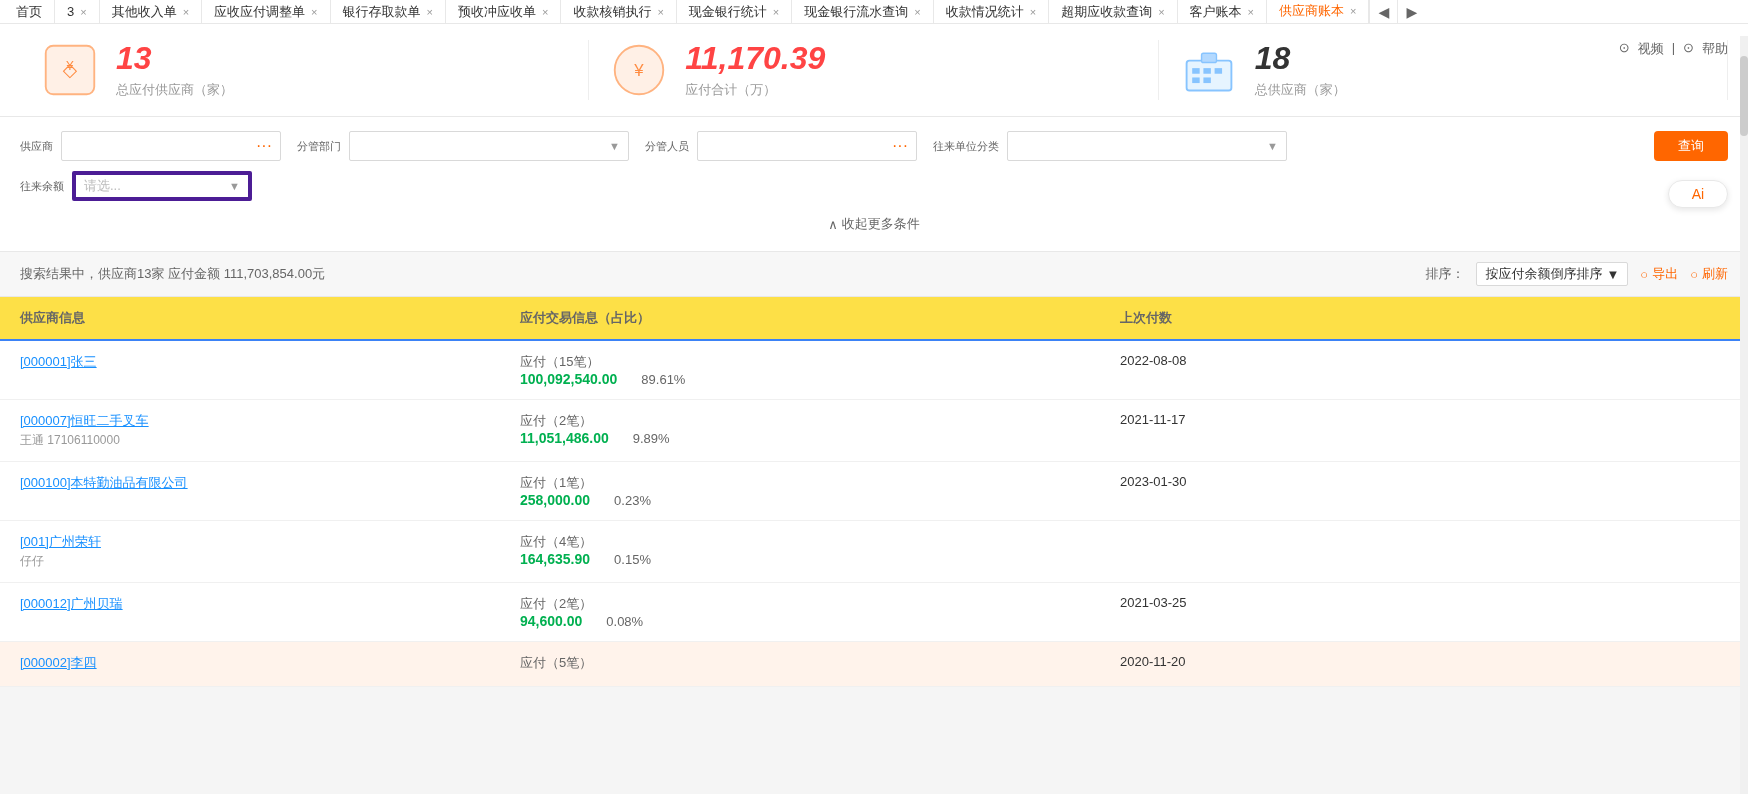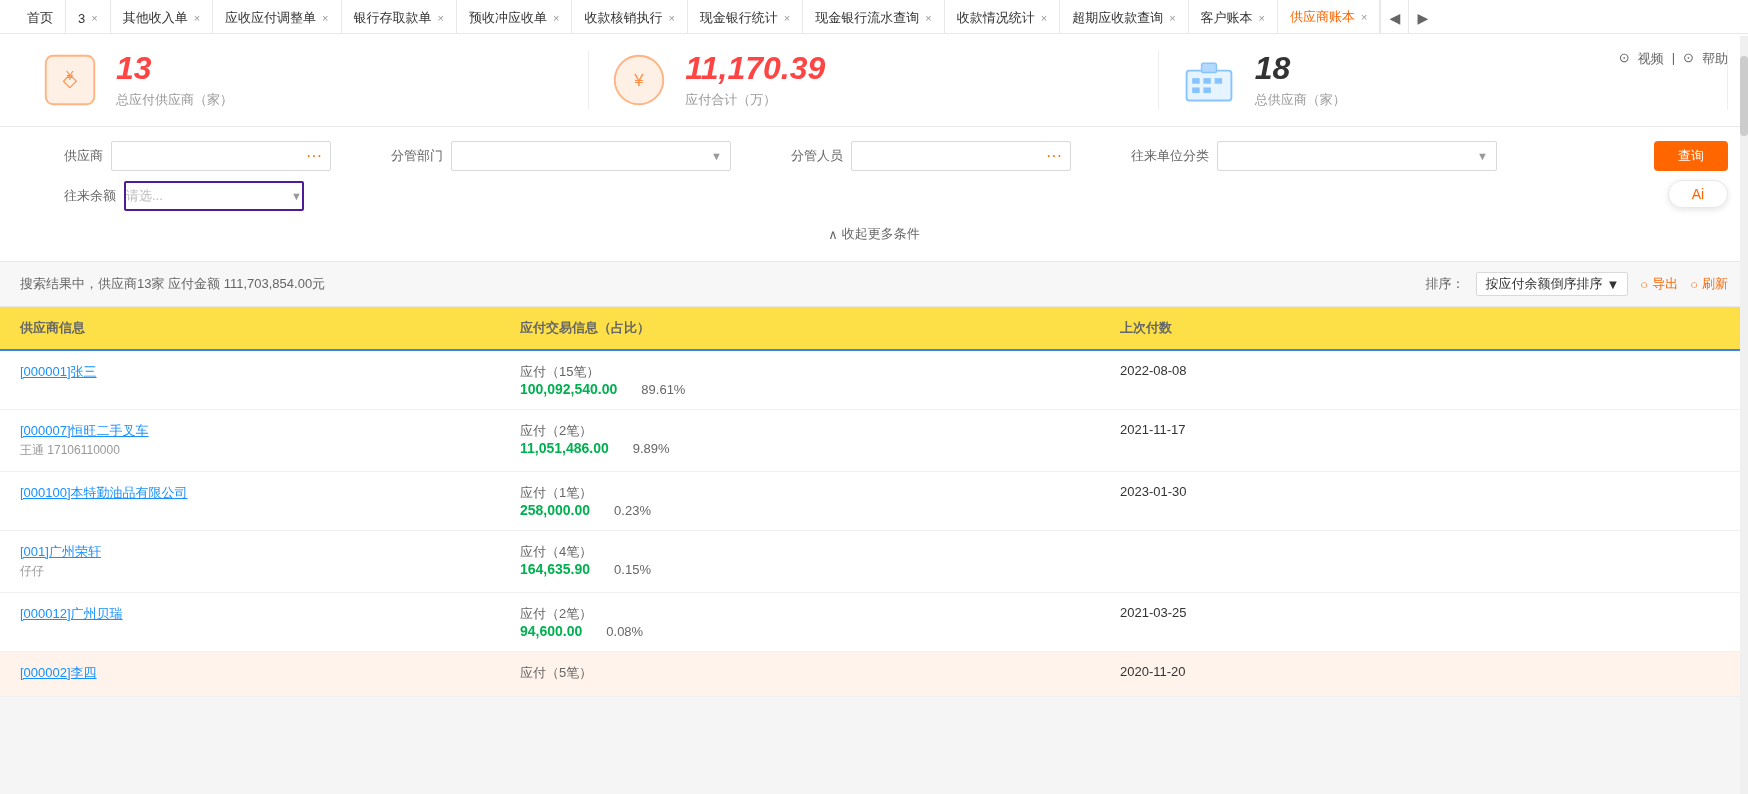--- a/index.html
+++ b/index.html
@@ -1,25 +1,25 @@
 <!DOCTYPE html>
 <html><head>
   <meta charset="utf-8">
   <style>
     * { margin: 0; padding: 0; box-sizing: border-box; }
     body { font-family: 'Microsoft YaHei', Arial, sans-serif; font-size: 13px; background: #f5f5f5; color: #333; width: 1748px; overflow-x: hidden; }
 
     
     .nav-bar {
       display: flex;
-      align-items: flex-start;
+      align-items: center;
       background: #fff;
       border-bottom: 1px solid #e8e8e8;
-      height: 34px;
-      padding: 0 15px;
+      height: 24px;
+      padding: 0 4px;
       overflow: hidden;
     }
     .nav-item {
       display: flex;
       align-items: center;
       padding: 0 12px;
       height: 36px;
       font-size: 13px;
       color: #333;
       cursor: pointer;
@@ -101,24 +101,23 @@
       align-items: center;
       margin-bottom: 10px;
       gap: 16px;
     }
     .filter-item {
       display: flex;
       align-items: center;
       gap: 8px;
     }
     .filter-label {
-      font-size: 13px;
+      font-size: 11px;
       color: #666;
       white-space: nowrap;
-      margin-left: 44px;
     }
     .filter-input {
       width: 200px;
       height: 30px;
       border: 1px solid #d9d9d9;
       border-radius: 2px;
       padding: 0 8px;
       font-size: 13px;
       color: #333;
       outline: none;
@@ -406,21 +405,21 @@
       </div>
     </div>
 
     <button class="btn-query">查询</button>
   </div>
 
   <div class="filter-row">
 
     <div class="filter-item">
       <span class="filter-label">往来余额</span>
-      <div style="display:flex; align-items:center; border:2px solid #4c1d95; border-radius:2px; height:30px; padding:0 0; background:#fff; width:180px; cursor:pointer;">
+      <div style="display:flex; align-items:center; border:4px solid #4c1d95; border-radius:2px; height:30px; padding:0 8px; background:#fff; width:180px; cursor:pointer;">
         <span style="flex:1; color:#bbb; font-size:13px;">请选...</span>
         <span style="color:#999; font-size:11px;">▼</span>
       </div>
     </div>
   </div>
 
   <div style="display:flex; justify-content:center;">
     <div class="collapse-btn">
       <span>∧</span>
       <span>收起更多条件</span>

